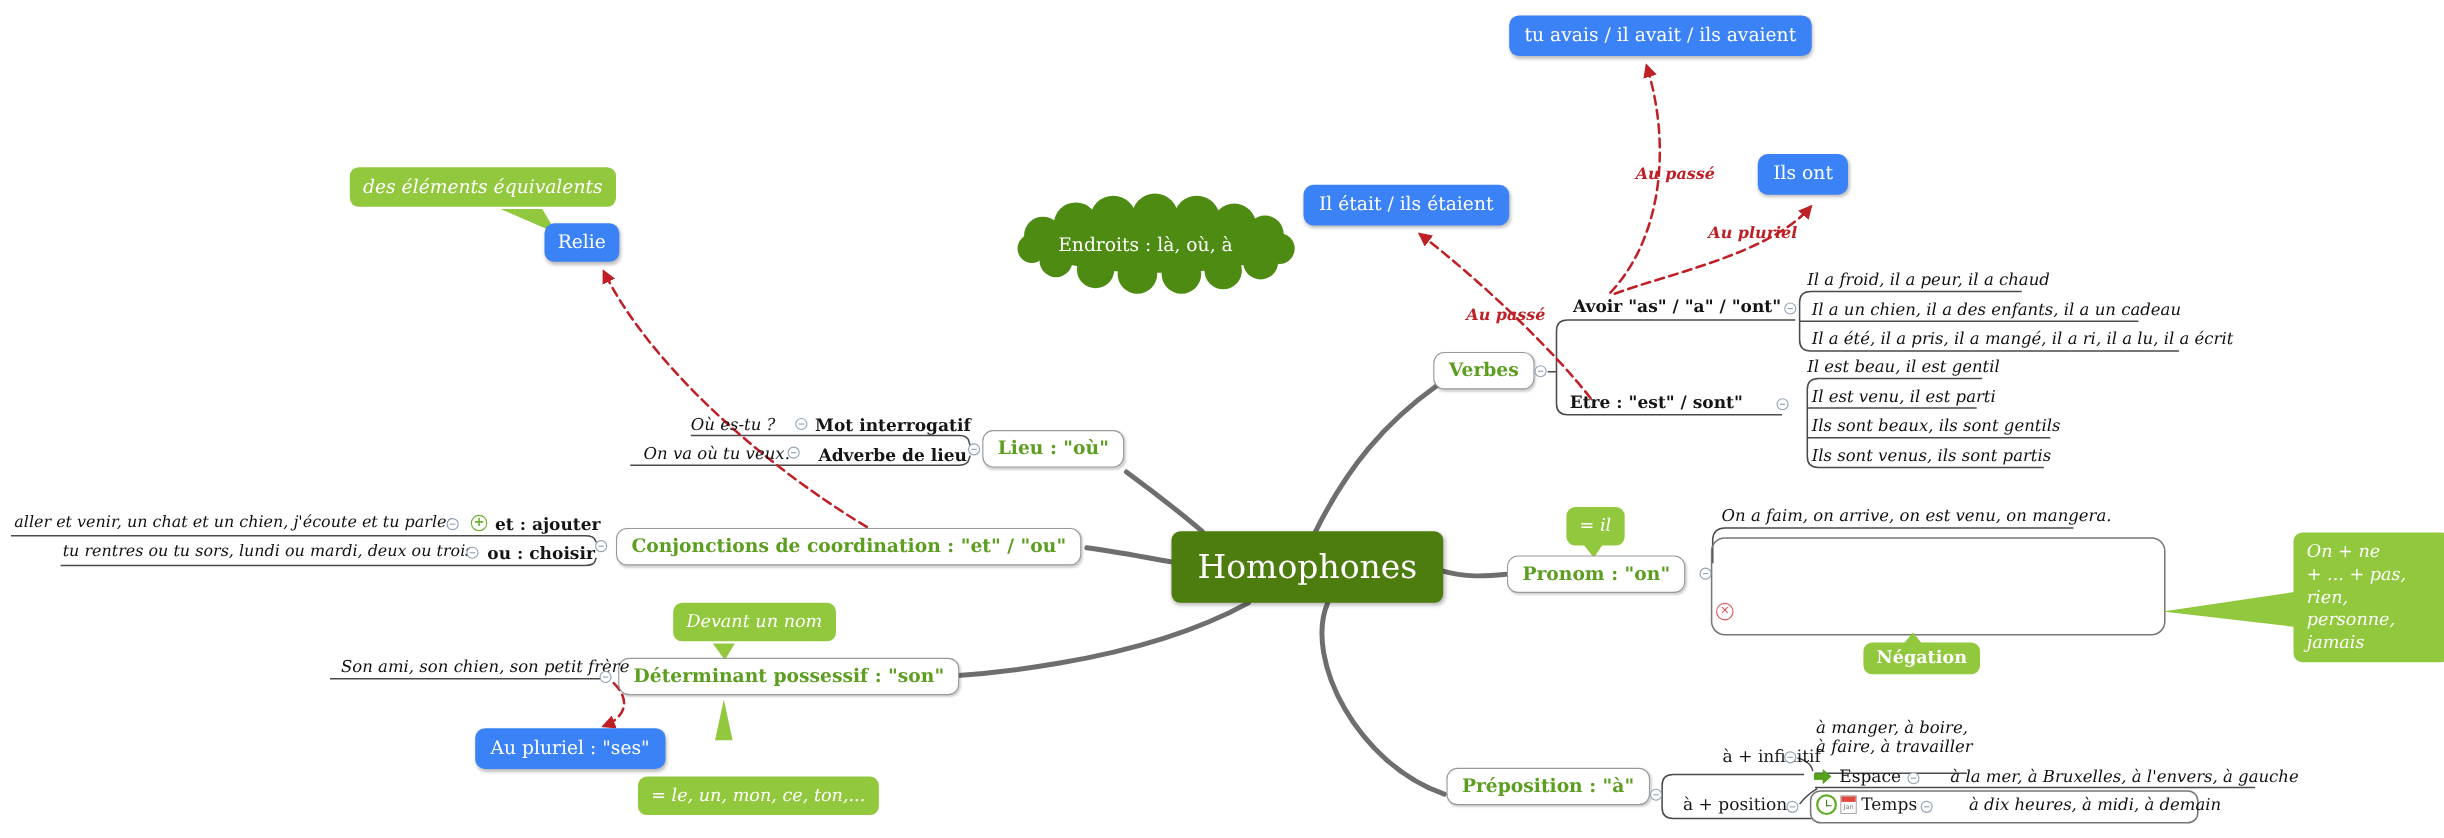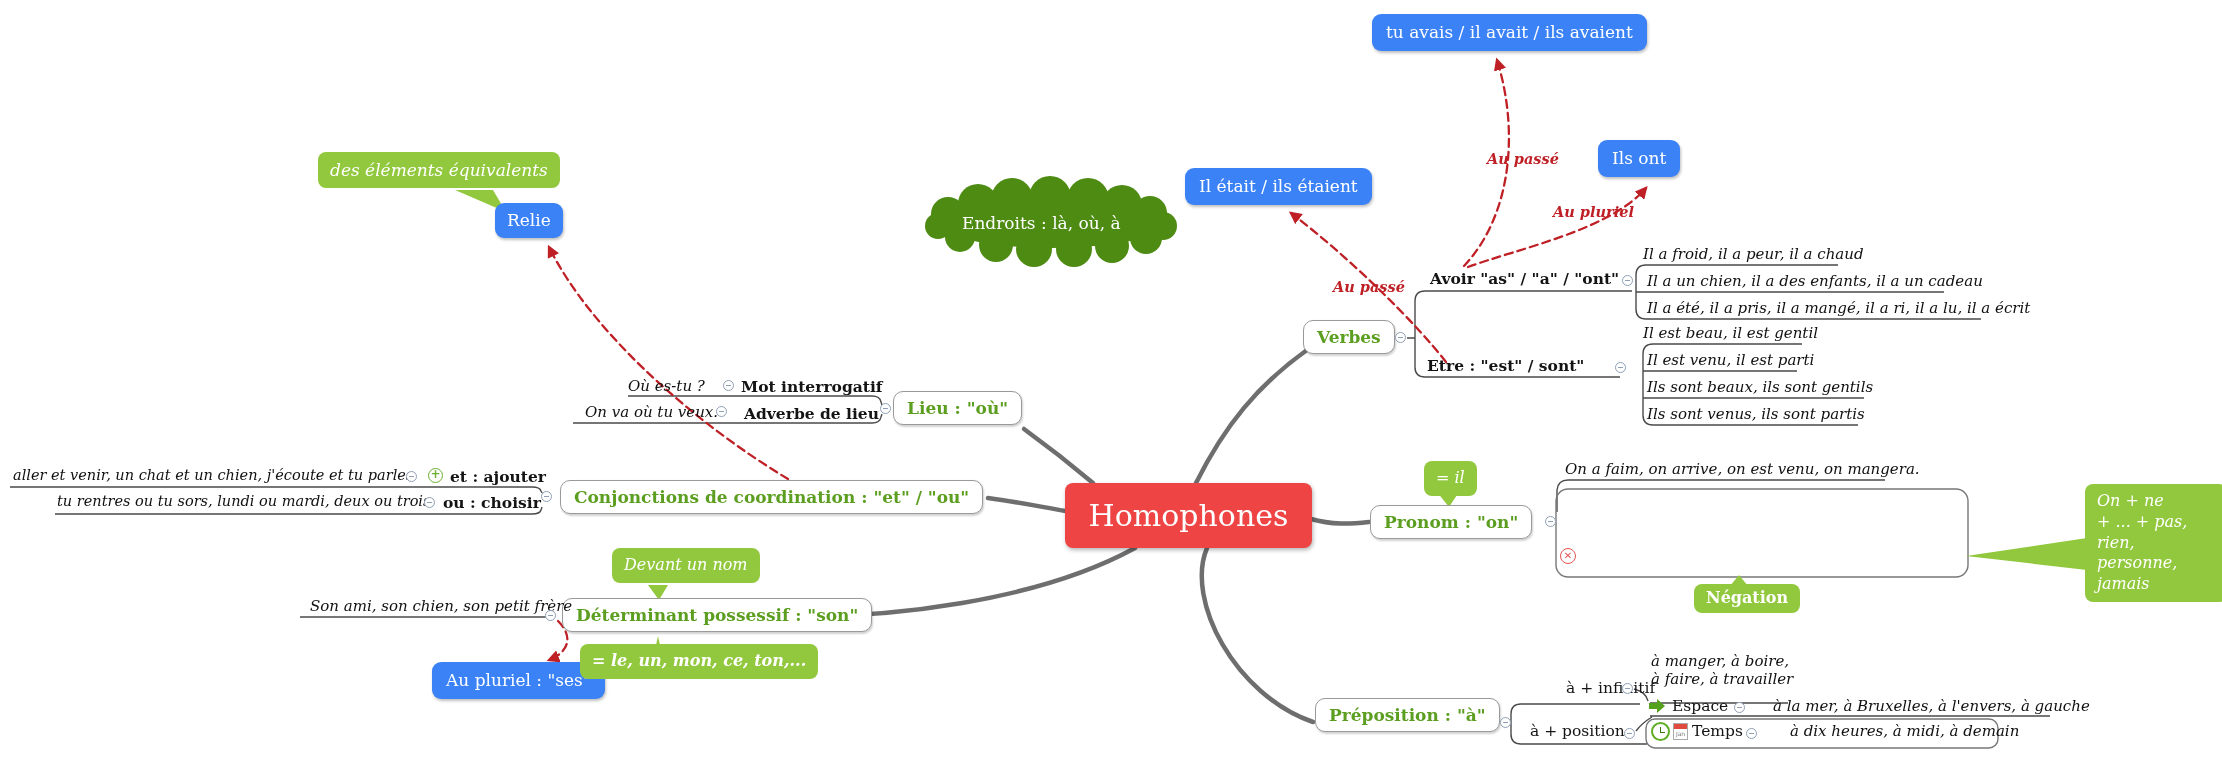--- a/index.html
+++ b/index.html
@@ -4,21 +4,21 @@
 <style>
   html,body{margin:0;padding:0;background:#ffffff;}
   .canvas{position:relative;width:2222px;height:762px;background:#fff;overflow:hidden;
           font-family:"DejaVu Serif","Liberation Serif",serif;}
   svg.layer{position:absolute;left:0;top:0;pointer-events:none;}
 
   .dark-node{position:absolute;background:#3b82f6;color:#fff;border-radius:9px;
              padding:8px 14px;font-size:17px;white-space:nowrap;line-height:1.25;
              box-shadow:1px 2px 3px rgba(0,0,0,.25);}
   .center-node{position:absolute;left:1065px;top:483px;width:247px;height:65px;
-               background:#ef4444;color:#fff;border-radius:8px;display:flex;
+               background:#4d7c0f;color:#fff;border-radius:8px;display:flex;
                align-items:center;justify-content:center;font-size:30px;
                box-shadow:1px 2px 4px rgba(0,0,0,.3);}
   .topic-node{position:absolute;background:#fff;border:1.4px solid #9a9a9a;border-radius:10px;
               padding:6px 13px;font-weight:bold;font-size:17px;color:#5c9e20;white-space:nowrap;
               box-shadow:1px 1.5px 2px rgba(0,0,0,.18);}
   .bubble{position:absolute;background:#92c83e;color:#fff;border-radius:8px;
           font-style:italic;font-size:16px;padding:7px 12px;white-space:nowrap;line-height:1.3;}
   .bubble.multi{white-space:pre-line;width:118px;}
   .bubble.bold{font-style:normal;font-weight:bold;}
   .blabel{position:absolute;font-weight:bold;font-size:15.5px;color:#141414;white-space:nowrap;}
@@ -136,21 +136,21 @@
   <div class="dark-node" style="left:1372px;top:14px;">tu avais / il avait / ils avaient</div>
   <div class="dark-node" style="left:1598px;top:140px;">Ils ont</div>
   <div class="dark-node" style="left:1185px;top:168px;">Il était / ils étaient</div>
   <div class="dark-node" style="left:495px;top:203px;padding:7px 12px;">Relie</div>
   <div class="dark-node" style="left:432px;top:662px;">Au pluriel : "ses"</div>
   <div class="ex" style="left:962px;top:213px;font-style:normal;color:#fff;font-size:17px;">Endroits : là, où, à</div>
 
   <div class="bubble" style="left:318px;top:152px;font-size:17px;">des éléments équivalents</div>
   <div class="bubble" style="left:1424px;top:461px;">= il</div>
   <div class="bubble" style="left:612px;top:548px;">Devant un nom</div>
-  <div class="bubble" style="left:580px;top:644px;font-weight:bold;">= le, un, mon, ce, ton,...</div>
+  <div class="bubble" style="left:580px;top:706px;">= le, un, mon, ce, ton,...</div>
   <div class="bubble bold" style="left:1694px;top:584px;padding:4px 12px;">Négation</div>
   <div class="bubble multi" style="left:2085px;top:484px;">On + ne
 + ... + pas,
 rien,
 personne,
 jamais</div>
 
   <div class="topic-node" style="left:1303px;top:320px;">Verbes</div>
   <div class="topic-node" style="left:1370px;top:505px;">Pronom : "on"</div>
   <div class="topic-node" style="left:1315px;top:698px;">Préposition : "à"</div>

